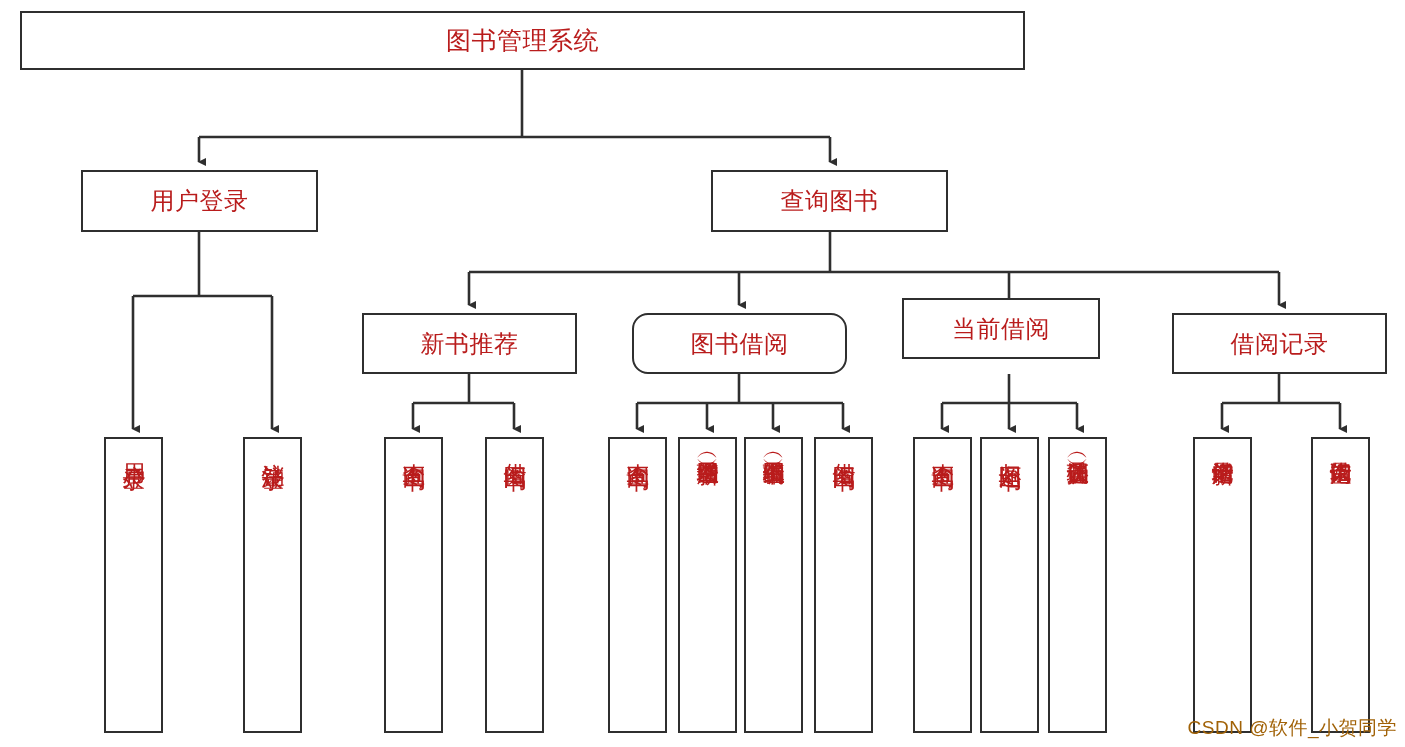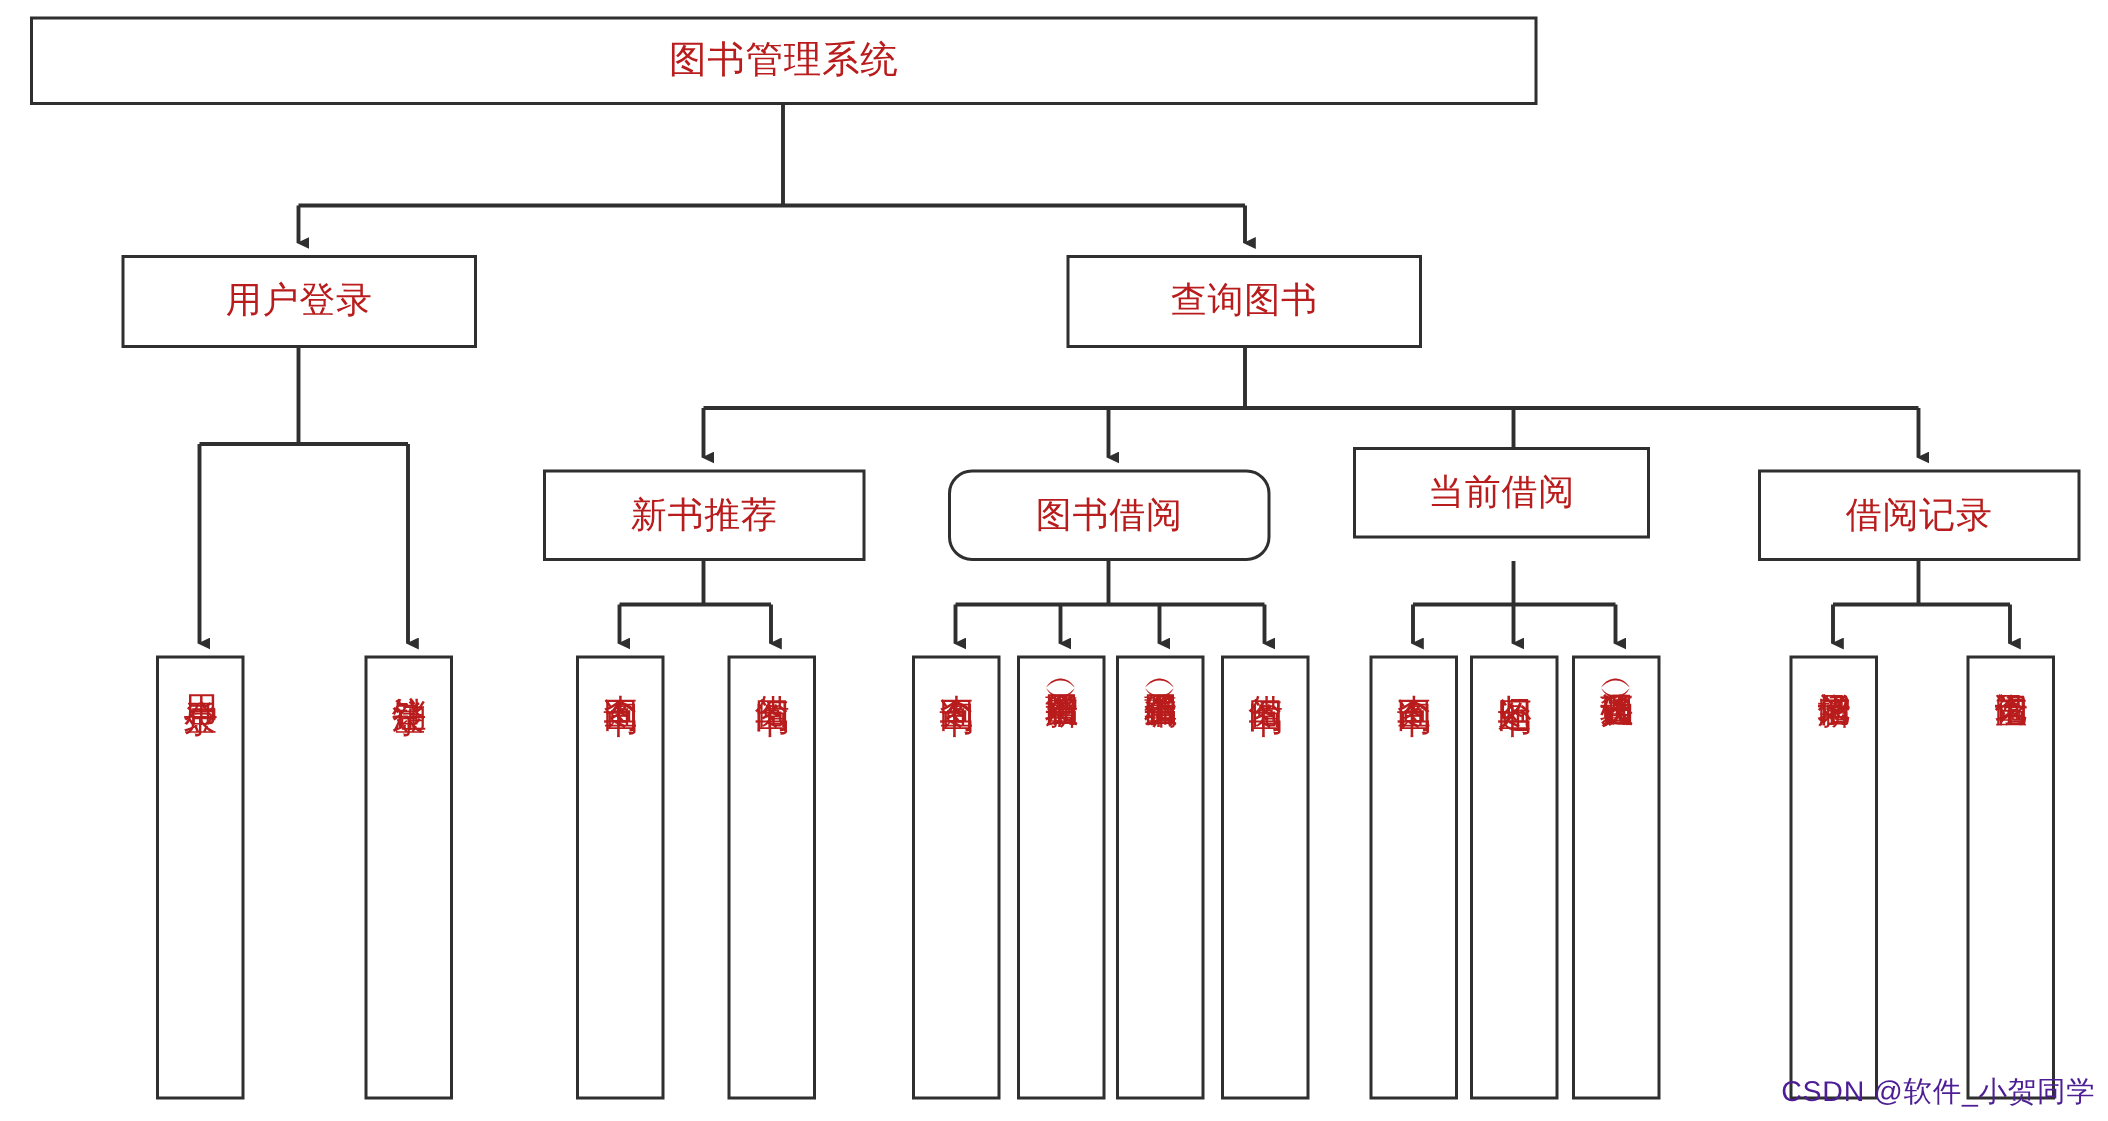--- a/index.html
+++ b/index.html
@@ -65,21 +65,21 @@
     width: 1405px;
     height: 747px;
     z-index: 1;
     pointer-events: none;
   }
   #watermark {
     position: absolute;
     right: 8px;
     bottom: 6px;
     font-size: 19px;
-    color: #4c1d95;
+    color: #a16207;
     z-index: 5;
     white-space: nowrap;
     letter-spacing: 0.5px;
   }
 </style>
 </head>
 <body>
 
 <div id="canvas">
 

